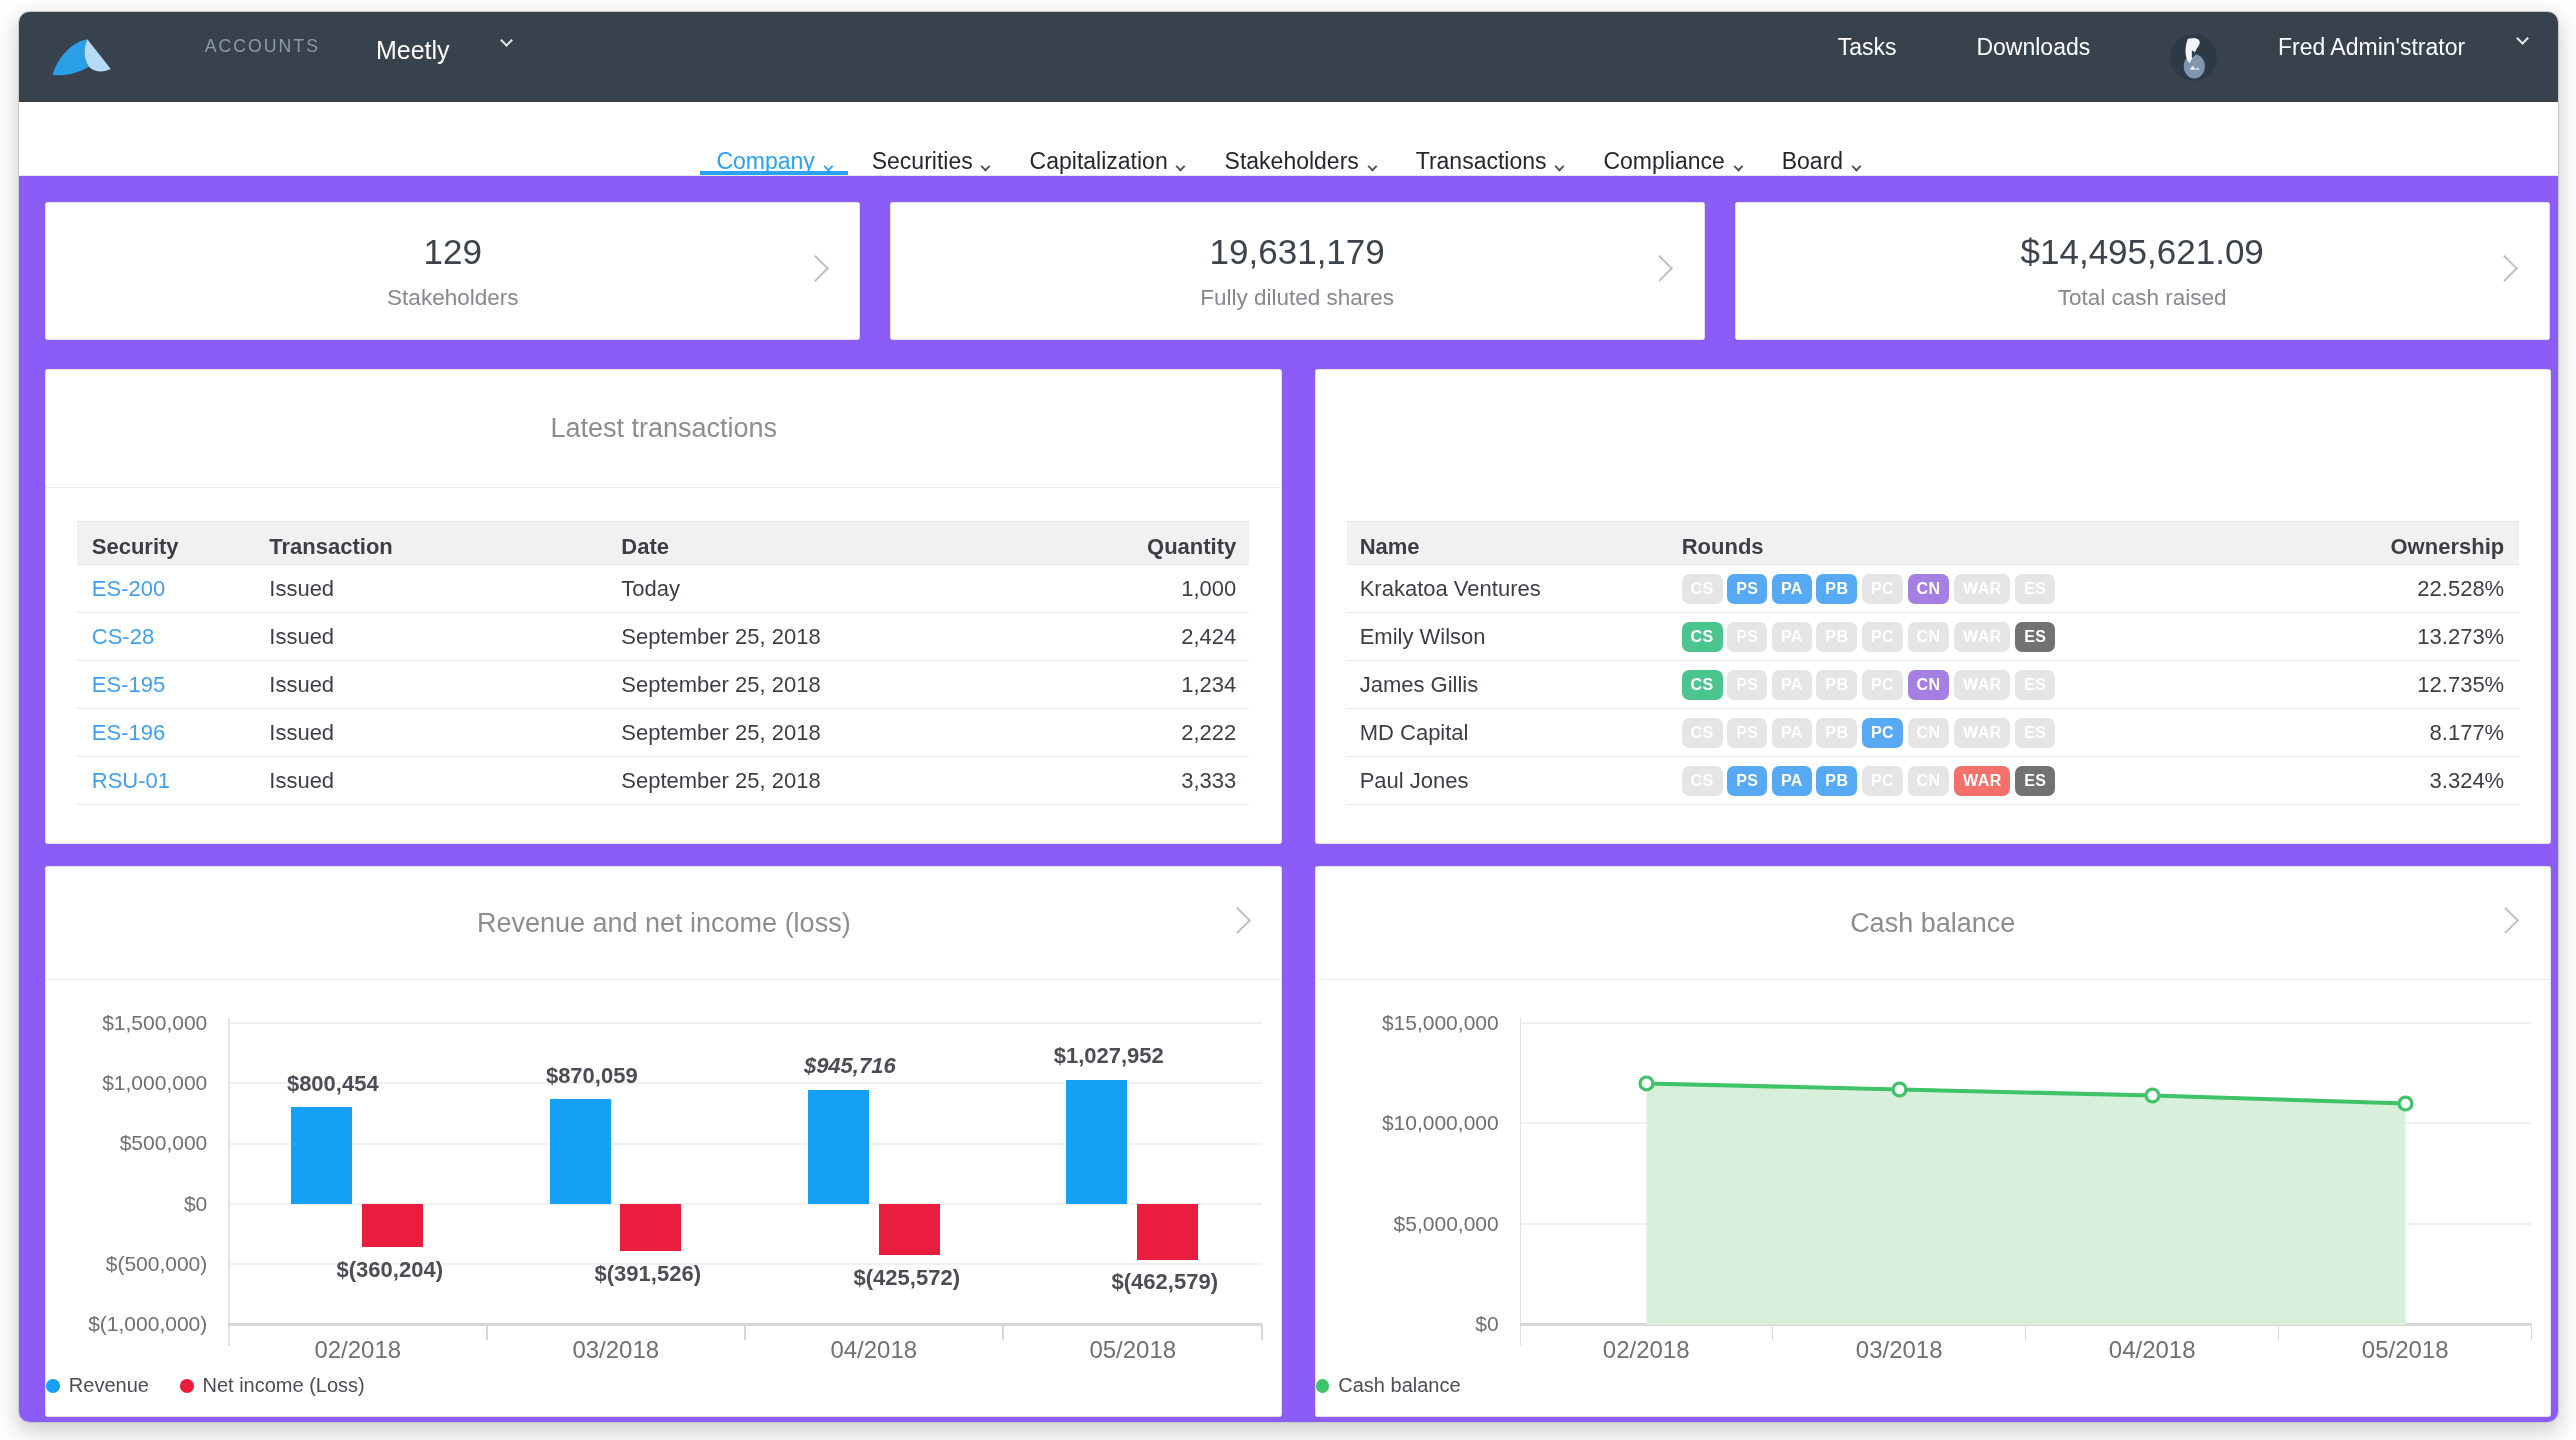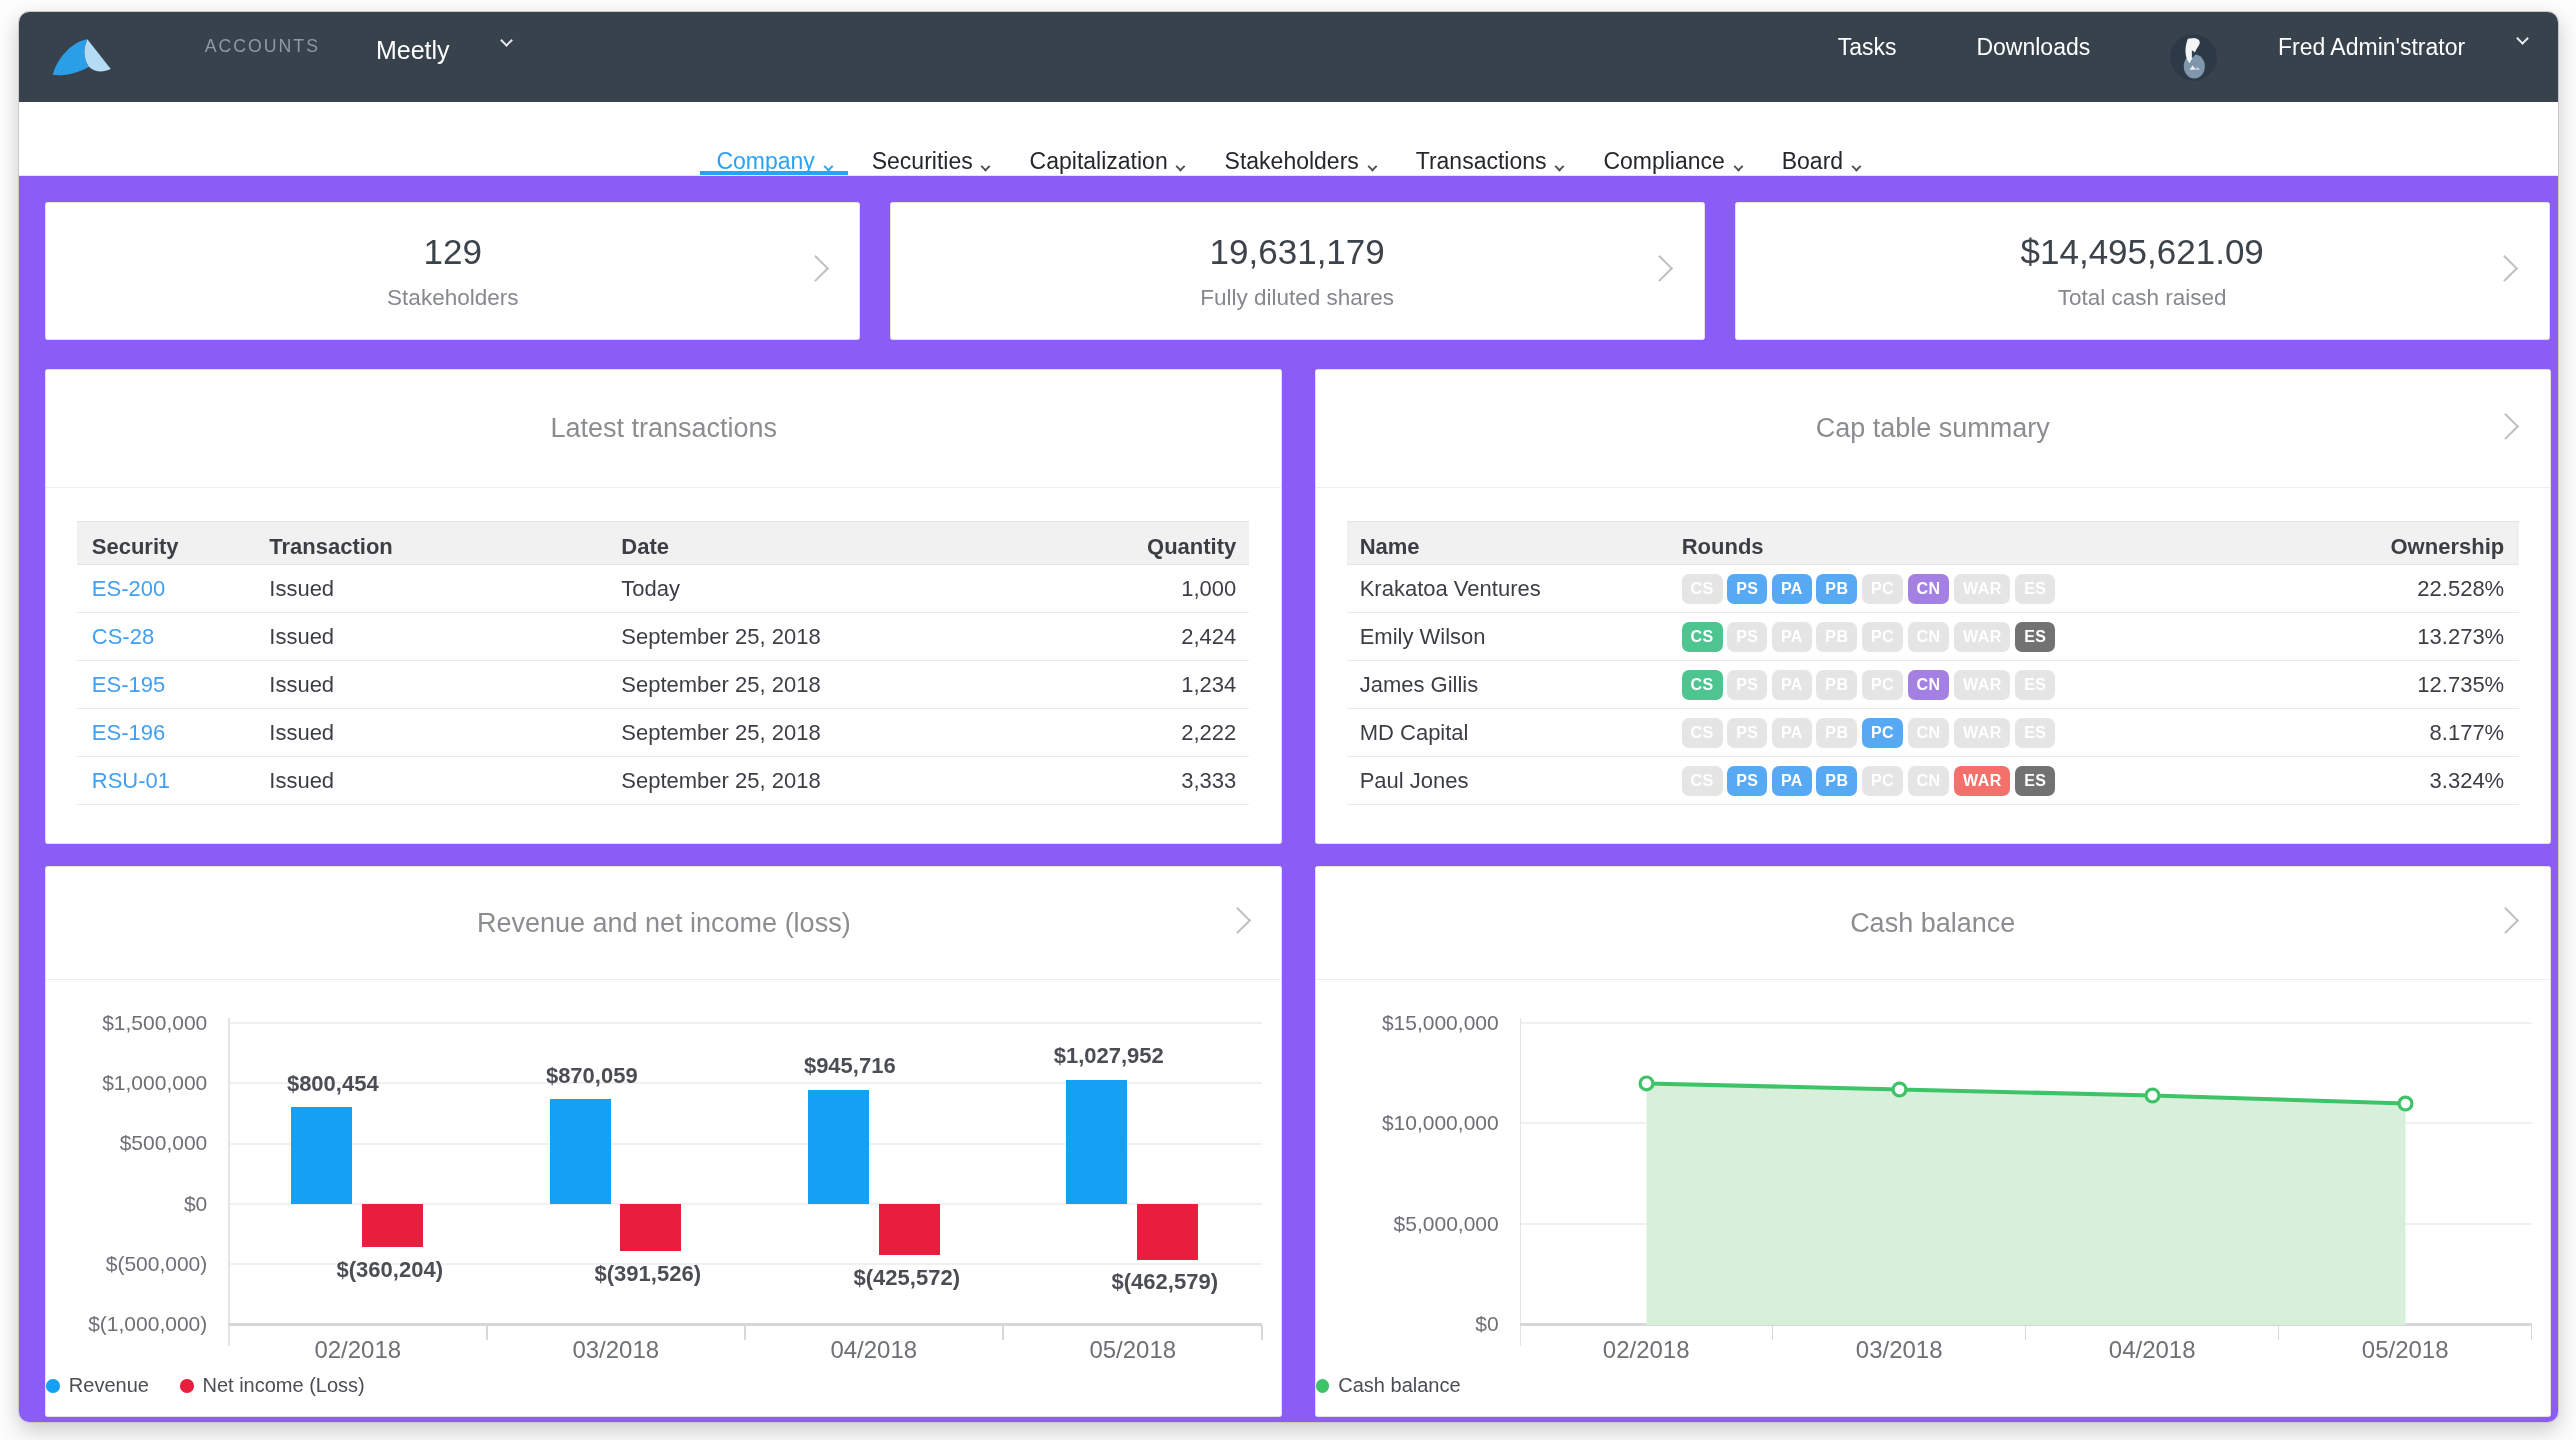--- a/index.html
+++ b/index.html
@@ -214,24 +214,20 @@
         <div class="t-row">
           <span class="cell c-sec sec-link">RSU-01</span>
           <span class="cell c-tr">Issued</span>
           <span class="cell c-date">September 25, 2018</span>
           <span class="cell c-qty">3,333</span>
         </div>
       </div>
     </section>
 
     <section class="card" style="left:1296px; top:193px; width:1236px; height:475px;">
-      <div class="panel-head">
-        <span class="panel-title">Cap table summary</span>
-        <span class="chev"></span>
-      </div>
       <div class="tbl" style="right:31px;">
         <div class="t-head">
           <span class="cell c-name">Name</span>
           <span class="cell c-rounds">Rounds</span>
           <span class="cell c-own">Ownership</span>
         </div>
         <div class="t-row">
           <span class="cell c-name">Krakatoa Ventures</span>
           <span class="badges">
               <span class="badge b-inactive">CS</span>
@@ -330,21 +326,21 @@
           <div class="xtick" style="left: 1215px; top: 345px;"></div>
           <div class="xlabel" style="left: 231px; top: 356px;">02/2018</div>
           <div class="xlabel" style="left: 489px; top: 356px;">03/2018</div>
           <div class="xlabel" style="left: 747px; top: 356px;">04/2018</div>
           <div class="xlabel" style="left: 1006px; top: 356px;">05/2018</div>
           <div class="bar" style="left: 245px; top: 127px; width: 61px; height: 97px; background: rgb(20, 160, 244);"></div>
           <div class="bar-label" style="left: 190px; top: 91px;">$800,454</div>
           <div class="bar" style="left: 504px; top: 119px; width: 61px; height: 105px; background: rgb(20, 160, 244);"></div>
           <div class="bar-label" style="left: 449px; top: 83px;">$870,059</div>
           <div class="bar" style="left: 762px; top: 110px; width: 61px; height: 114px; background: rgb(20, 160, 244);"></div>
-          <div class="bar-label" style="left: 707px; top: 73px;">$945,716</div>
+          <div class="bar-label" style="left: 707px; top: 73px; font-style: italic;">$945,716</div>
           <div class="bar" style="left: 1020px; top: 100px; width: 61px; height: 124px; background: rgb(20, 160, 244);"></div>
           <div class="bar-label" style="left: 966px; top: 63px;">$1,027,952</div>
           <div class="bar" style="left: 316px; top: 224px; width: 61px; height: 43px; background: rgb(233, 29, 61);"></div>
           <div class="bar-label" style="left: 247px; top: 277px;">$(360,204)</div>
           <div class="bar" style="left: 574px; top: 224px; width: 61px; height: 47px; background: rgb(233, 29, 61);"></div>
           <div class="bar-label" style="left: 505px; top: 281px;">$(391,526)</div>
           <div class="bar" style="left: 833px; top: 224px; width: 61px; height: 51px; background: rgb(233, 29, 61);"></div>
           <div class="bar-label" style="left: 764px; top: 285px;">$(425,572)</div>
           <div class="bar" style="left: 1091px; top: 224px; width: 61px; height: 56px; background: rgb(233, 29, 61);"></div>
           <div class="bar-label" style="left: 1022px; top: 289px;">$(462,579)</div>

